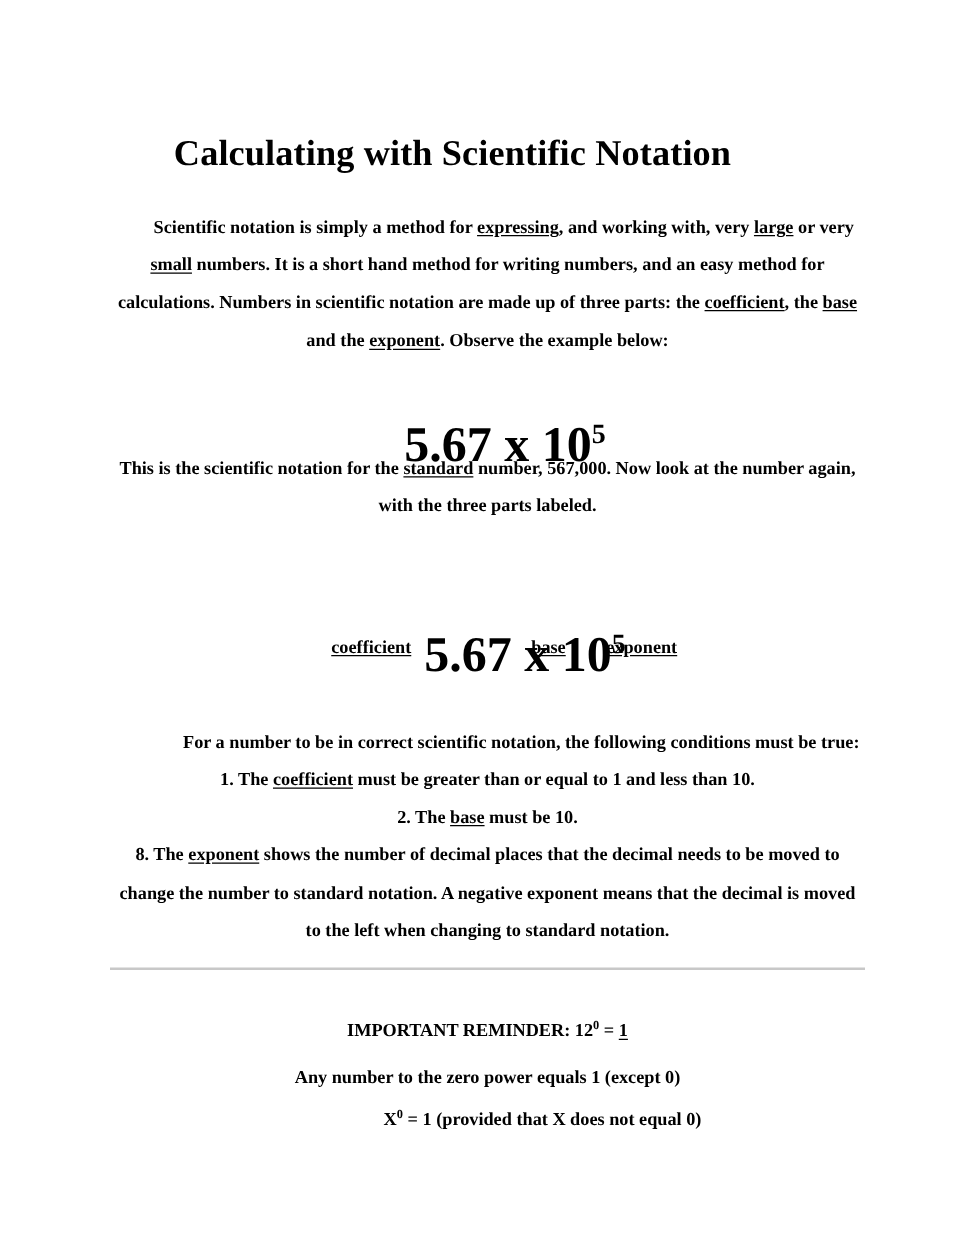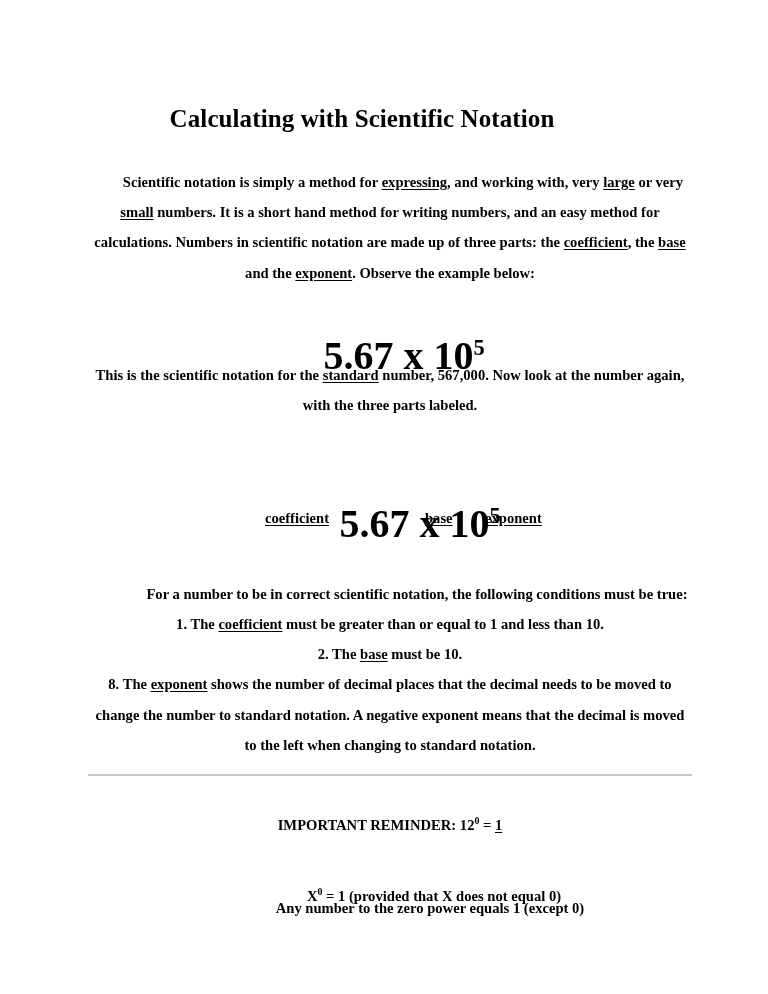--- a/index.html
+++ b/index.html
@@ -19,21 +19,21 @@
     width: 768px;
     height: 994px;
     box-sizing: border-box;
   }
   .doc-title {
     position: absolute;
     top: 88px;
     left: 0;
     width: 724px;
     text-align: center;
-    font-size: 25px;
+    font-size: 29px;
     font-weight: bold;
     letter-spacing: 0.1px;
   }
   .body-block {
     position: absolute;
     left: 88px;
     width: 604px;
   }
   .para {
     font-size: 14.6px;
@@ -137,21 +137,21 @@
     <p class="para"><span>2. The </span><span class="u">base</span><span> must be 10.</span></p>
     <p class="para"><span>8. The </span><span class="u">exponent</span><span> shows the number of decimal places that the decimal needs to be moved to change the number to standard notation.  A negative exponent means that the decimal is moved to the left when changing to standard notation.</span></p>
   </div>
 
   <hr class="rule" style="top: 774px; border-top-color: rgb(200, 200, 200);">
 
   <div class="body-block" style="top: 810px;">
     <p class="para"><span>IMPORTANT REMINDER: 12</span><sup class="sup-inline">0</sup><span> = </span><span class="u">1</span></p>
   </div>
 
-  <div class="body-block" style="top: 893px; margin-left: 40px;">
+  <div class="body-block" style="top: 847px;">
     <p class="para">Any number to the zero power equals 1 (except 0)</p>
   </div>
 
   <div class="body-block" style="top: 881px; margin-left: 44px;">
     <p class="para"><span>X</span><sup class="sup-inline">0</sup><span> = 1 (provided that X does not equal 0)</span></p>
   </div>
 
 </div>
 
 </body></html>

